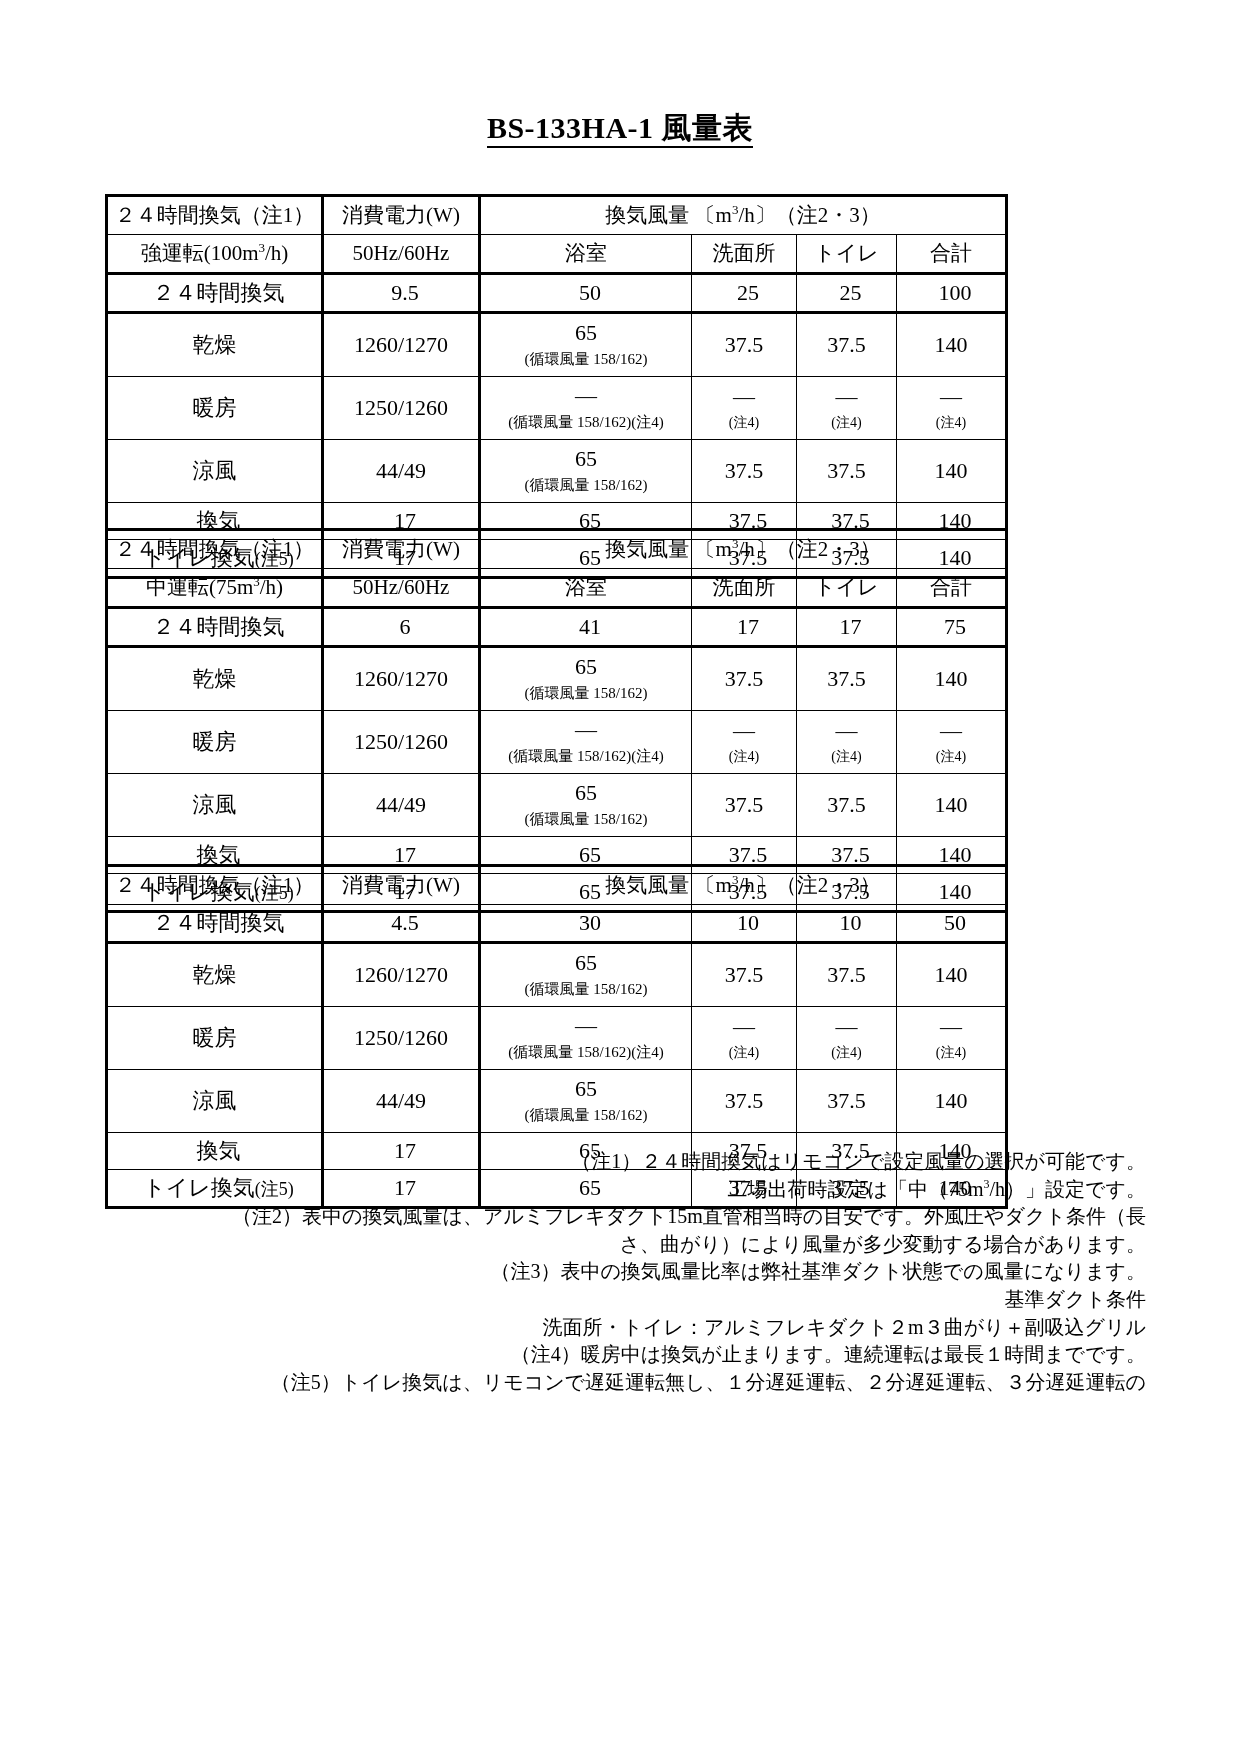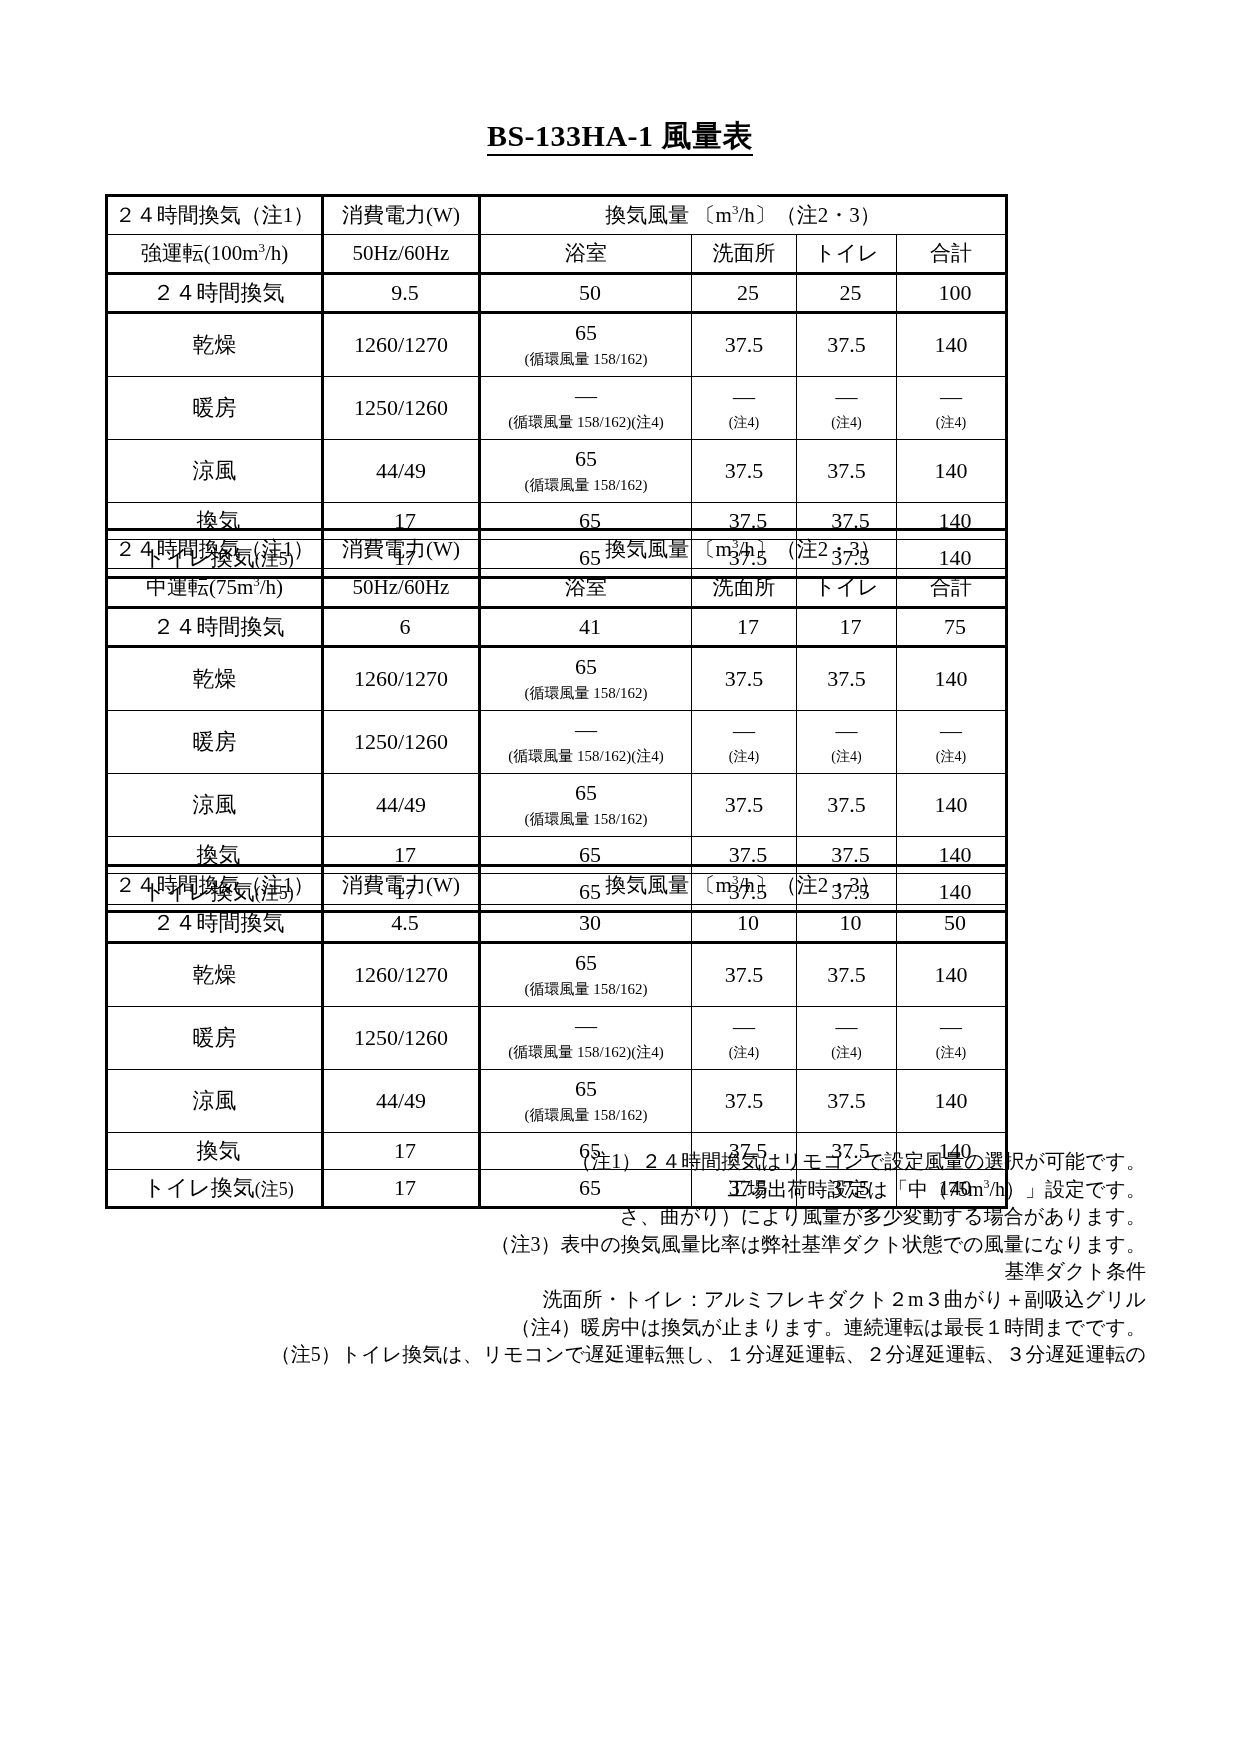--- a/index.html
+++ b/index.html
@@ -27,21 +27,20 @@
   .title {
     position: absolute;
     top: 108px;
     left: 0;
     width: 1240px;
     text-align: center;
     font-size: 30px;
     font-weight: 700;
     letter-spacing: 0.5px;
     white-space: nowrap;
-    margin-top: 8px;
   }
   .title .underline {
     border-bottom: 2px solid #000;
     padding-bottom: 2px;
   }
 
   
   .tbl-wrap {
     position: absolute;
     left: 105px;
@@ -650,20 +649,21 @@
               </div>
             </td>
           </tr>
         </tbody>
       </table>
     </div>
 
   <div class="notes" id="footnotes">
       <div class="note-line"><span>（注1）</span><span>２４時間換気はリモコンで設定風量の選択が可能です。</span></div>
       <div class="note-line note-cont"><span>工場出荷時設定は「中（75m<span class="sup-s">3</span>/h）」設定です。</span></div>
+      <div class="note-line"><span>（注2）</span><span>表中の換気風量は、アルミフレキダクト15m直管相当時の目安です。外風圧やダクト条件（長</span></div>
       <div class="note-line note-cont"><span>さ、曲がり）により風量が多少変動する場合があります。</span></div>
       <div class="note-line"><span>（注3）</span><span>表中の換気風量比率は弊社基準ダクト状態での風量になります。</span></div>
       <div class="note-line note-cont"><span>基準ダクト条件</span></div>
       <div class="note-line note-cont"><span>洗面所・トイレ：アルミフレキダクト２m３曲がり＋副吸込グリル</span></div>
       <div class="note-line"><span>（注4）</span><span>暖房中は換気が止まります。連続運転は最長１時間までです。</span></div>
       <div class="note-line"><span>（注5）</span><span>トイレ換気は、リモコンで遅延運転無し、１分遅延運転、２分遅延運転、３分遅延運転の</span></div>
     </div>
 
 </div>
 

